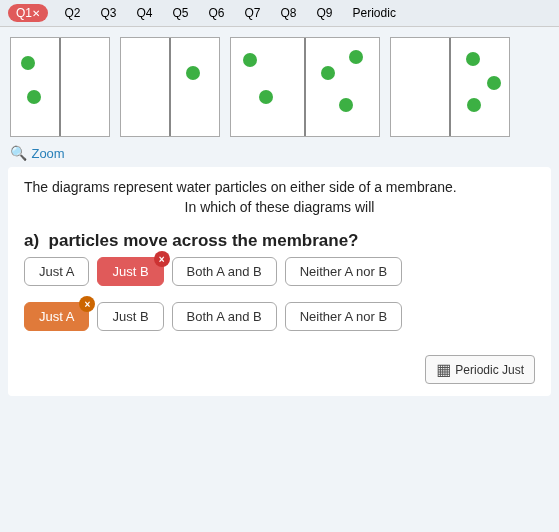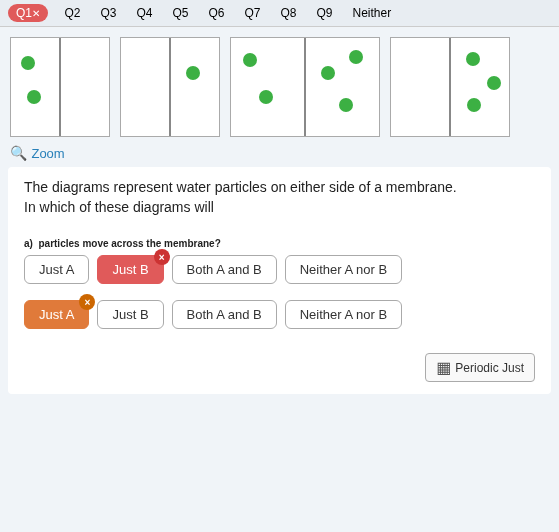--- a/index.html
+++ b/index.html
@@ -106,21 +106,21 @@
       padding: 12px 16px;
     }
 
     .question-text {
       font-size: 14px;
       color: #222;
       margin-bottom: 4px;
     }
 
     .part-label {
-      font-size: 10px;
+      font-size: 17px;
       font-weight: bold;
       color: #222;
       margin-bottom: 6px;
     }
 
     .answer-row {
       display: flex;
       align-items: center;
       gap: 8px;
       margin-bottom: 16px;
@@ -222,21 +222,21 @@
   <div class="tab">
     <span>Q7</span>
   </div>
   <div class="tab">
     <span>Q8</span>
   </div>
   <div class="tab">
     <span>Q9</span>
   </div>
   <div class="tab">
-    <span>Neither</span>
+    <span>Periodic</span>
   </div>
 </div>
 
 <div class="diagrams-row">
 
   <div class="diagram-box small">
     <div class="divider-line"></div>
 
     <div class="dot" style="top:52px;left:16px;"></div>
     <div class="dot" style="top:18px;left:10px;"></div>
@@ -276,21 +276,21 @@
 </div>
 
 <div class="zoom-link">
   <span class="zoom-icon">🔍</span>
   <span>Zoom</span>
 </div>
 
 <div class="content">
 
   <p class="question-text">The diagrams represent water particles on either side of a membrane.</p>
-  <p class="question-text" style="margin-bottom:23px;">In which of these diagrams will</p>
+  <p class="question-text" style="margin-bottom:16px;text-align:center;">In which of these diagrams will</p>
 
   <p class="part-label">
     <span>a)</span>
     &nbsp;<span>particles move across the membrane?</span>
   </p>
 
   <div class="answer-row">
     <button class="answer-btn">
       <span>Just A</span>
     </button>

